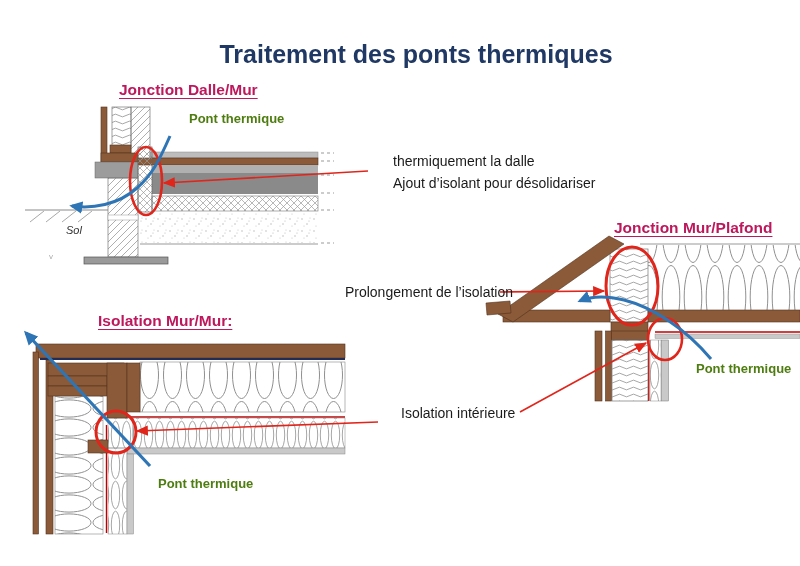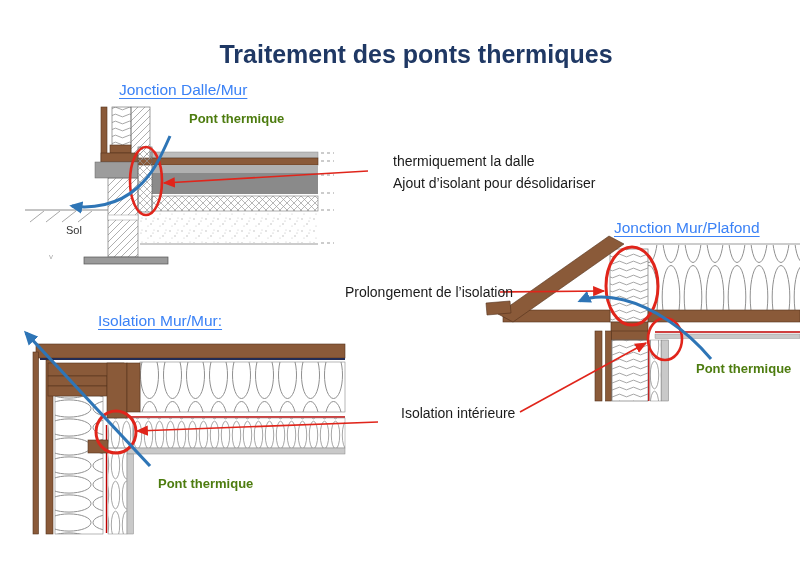--- a/index.html
+++ b/index.html
@@ -6,30 +6,30 @@
   body{
     width:800px;height:566px;position:relative;background:#ffffff;
     font-family:"Liberation Sans", sans-serif;overflow:hidden;
   }
   .abs{position:absolute;padding-left:16px;}
   .main-title{
     left:0;top:40px;width:800px;text-align:center;
     font-size:25px;font-weight:bold;color:#1F3864;letter-spacing:0px;
   }
   .section-title{
-    font-size:15.5px;font-weight:normal;color:#3b82f6;
+    font-size:15.5px;font-weight:bold;color:#be185d;
     text-decoration:underline;text-underline-offset:3px;white-space:nowrap;
   }
   .pont-label{
     font-size:13px;font-weight:bold;color:#4d7c0f;white-space:nowrap;
   }
   .annotation{
     font-size:14px;color:#1a1a1a;white-space:nowrap;line-height:22px;
   }
-  .sol-label{font-size:11px;color:#333;}
+  .sol-label{font-size:11px;color:#333;font-style:italic;}
   .corner-mark{font-size:8px;color:#aaa;}
   svg{position:absolute;left:0;top:0;}
 </style>
 </head>
 <body>
 
 <svg width="800" height="566" viewBox="0 0 800 566">
   <defs>
 
     <pattern id="pSquig" width="14" height="7" patternUnits="userSpaceOnUse">

